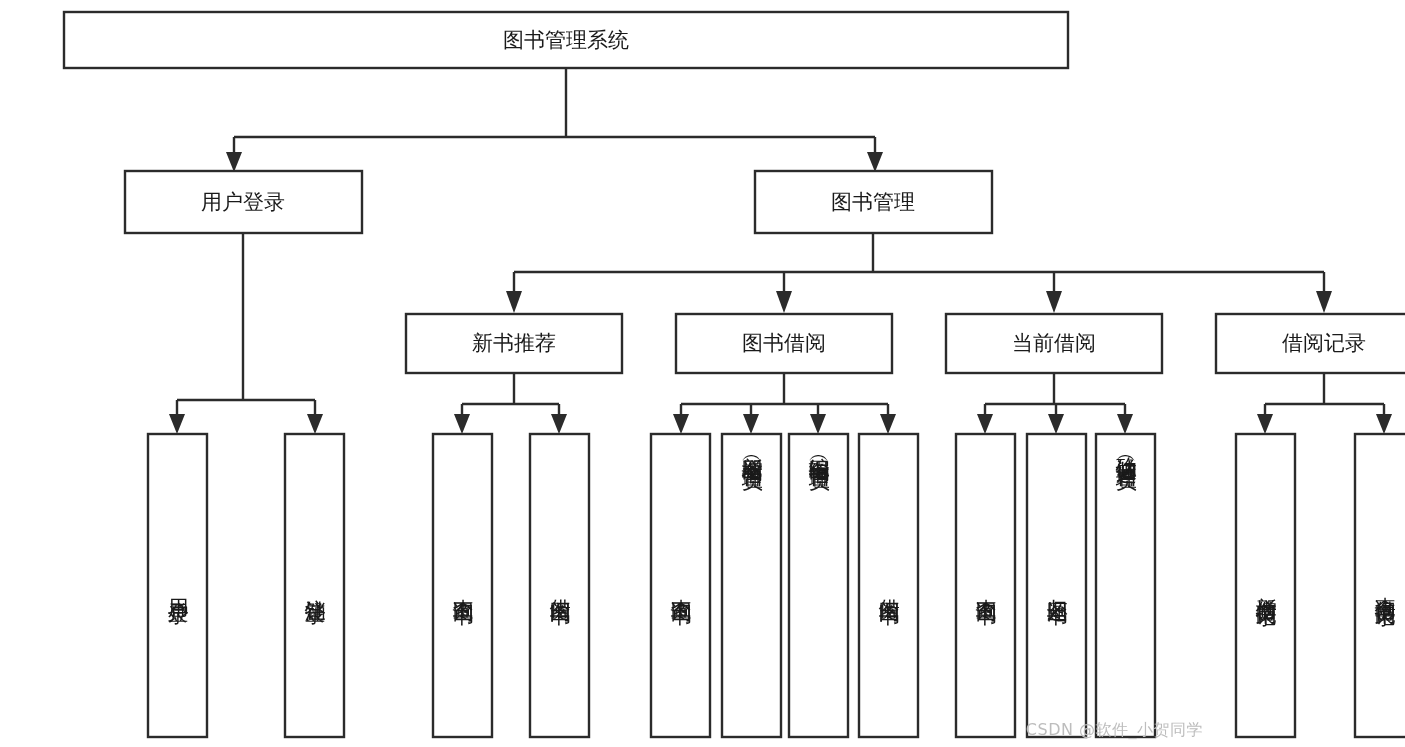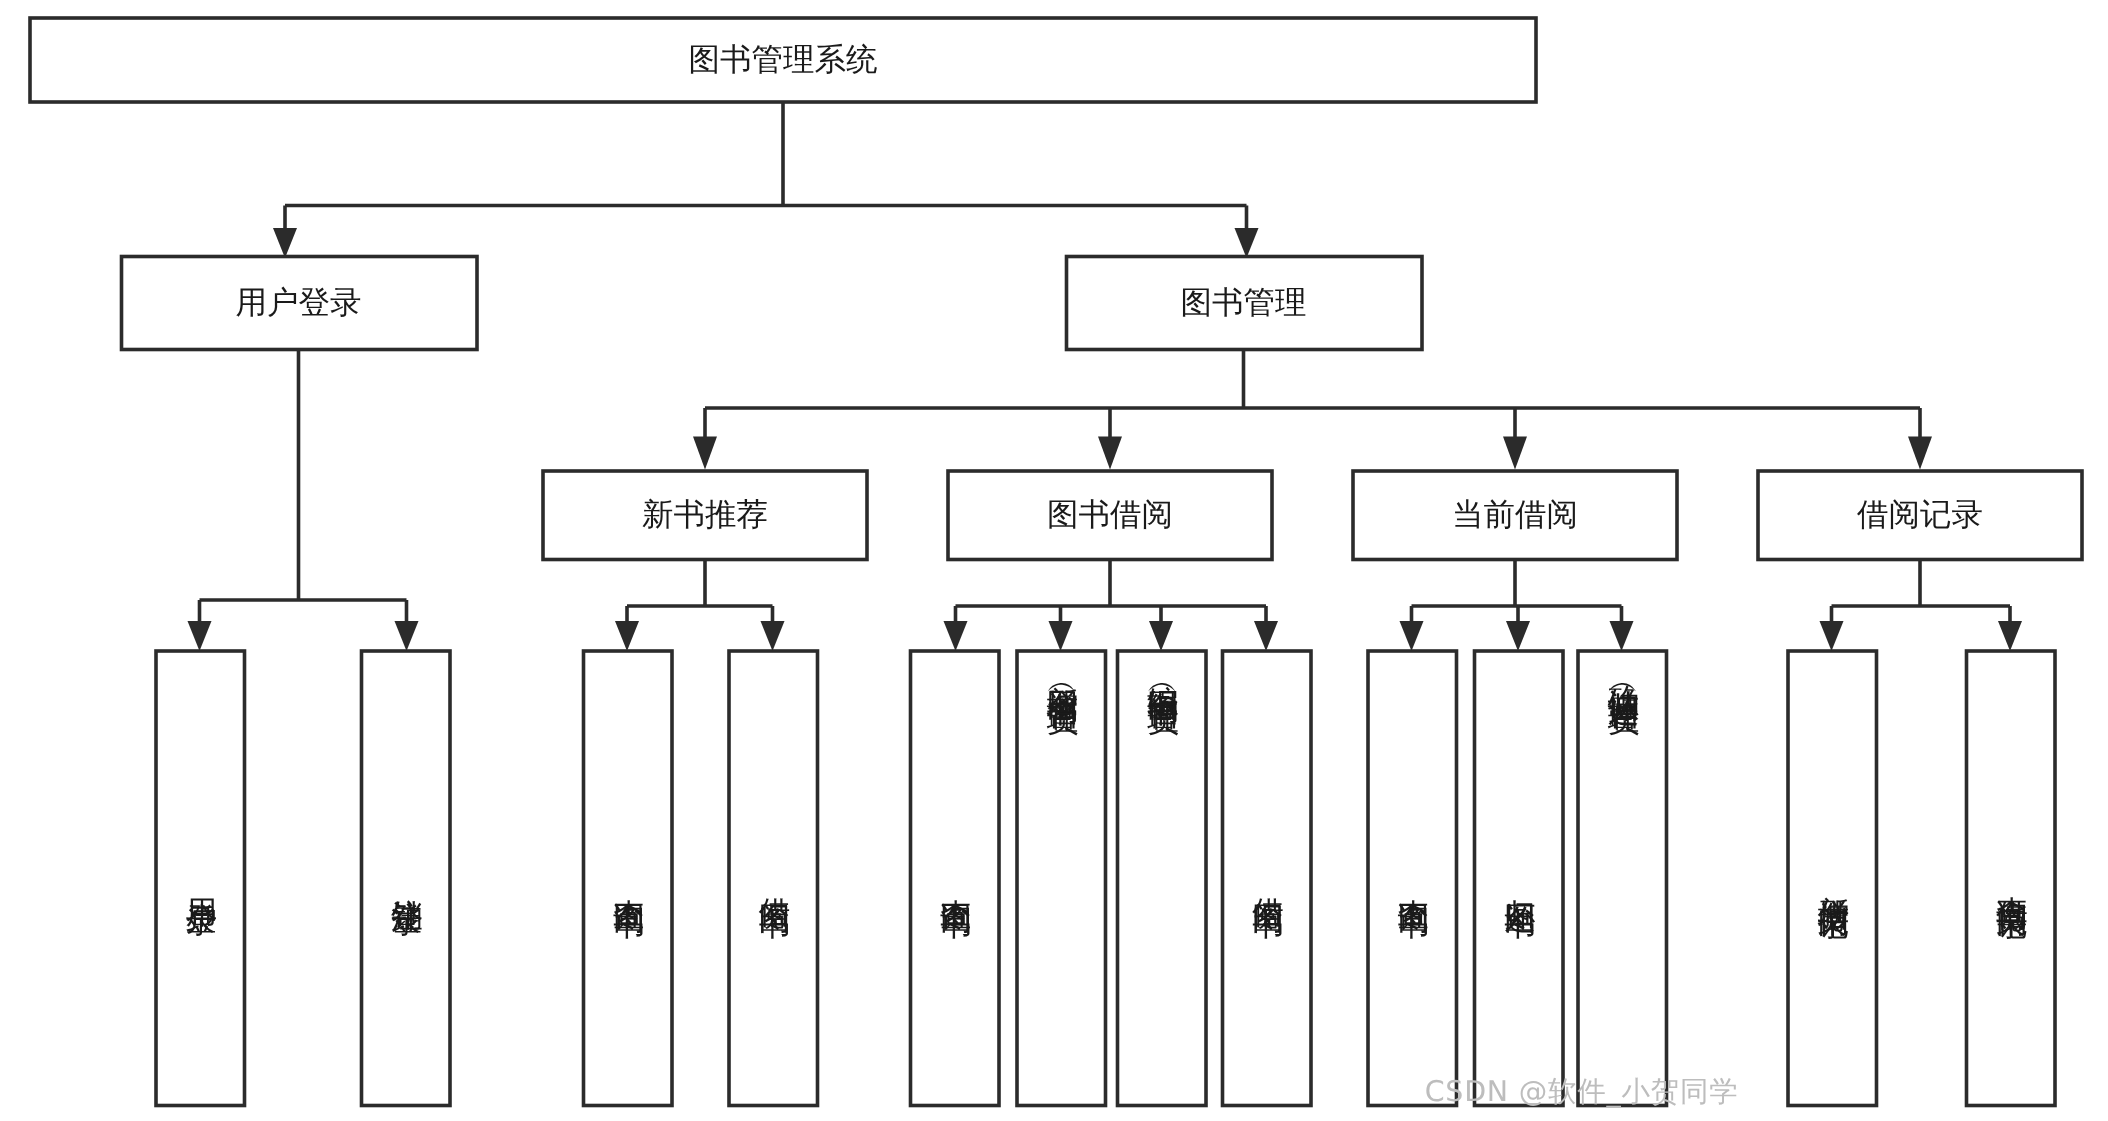--- a/index.html
+++ b/index.html
@@ -11,20 +11,21 @@
     width: 1405px;
     height: 747px;
     font-family: "DejaVu Sans", "Liberation Sans", sans-serif;
     overflow: hidden;
   }
   #diagram-root {
     position: relative;
     width: 1167px;
     height: 747px;
     background: #ffffff;
+    margin-left: 44px;
   }
   svg#flow {
     position: absolute;
     left: 0;
     top: 0;
     width: 1405px;
     height: 747px;
   }
   .node-box {
     fill: #ffffff;
@@ -63,21 +64,21 @@
     justify-content: center;
     text-align: center;
     white-space: nowrap;
     pointer-events: none;
   }
   .watermark {
     position: absolute;
     right: 8px;
     bottom: 6px;
     font-family: "DejaVu Sans", "Liberation Sans", sans-serif;
-    font-size: 19px;
+    font-size: 16px;
     color: #bdbdbd;
     letter-spacing: 0.5px;
     white-space: nowrap;
   }
 </style>
 </head>
 <body>
 
 <div id="diagram-root">
 

